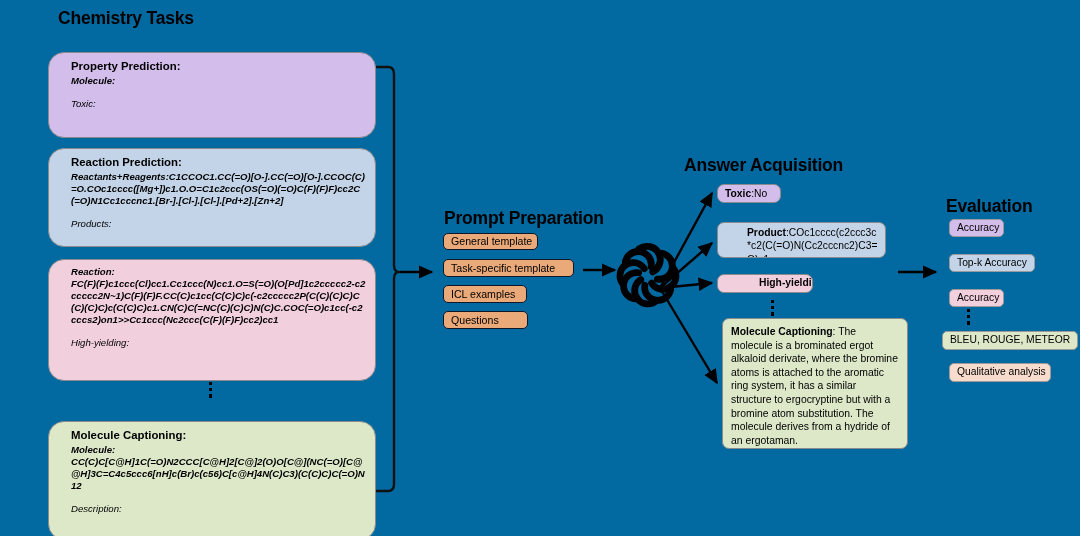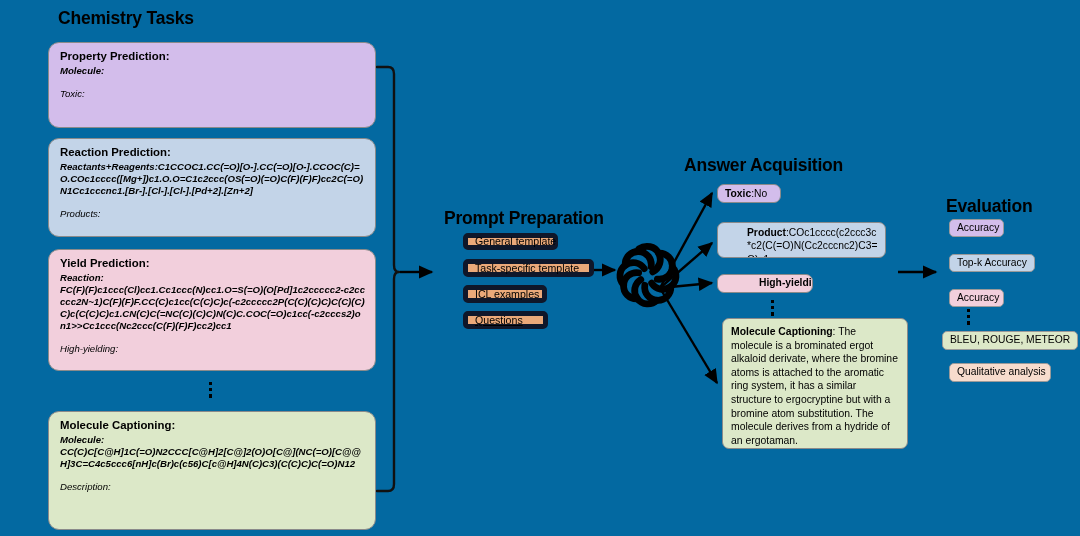--- a/index.html
+++ b/index.html
@@ -37,24 +37,25 @@
   #heading-chemistry { left: 58px;  top: 8px;   font-size: 17.5px; }
   #heading-prompt    { left: 444px; top: 208px; font-size: 17.5px; }
   #heading-answer    { left: 684px; top: 155px; font-size: 17.5px; }
   #heading-eval      { left: 946px; top: 196px; font-size: 17.5px; }
 
   
   .task-card {
     position: absolute;
     box-sizing: border-box;
     border: 1.1px solid #8a8a8a;
-    border-radius: 11px;
-    padding: 6px 9px 7px 11px;
+    border-radius: 16px;
+    padding: 6px 9px 7px 22px;
     color: #000000;
     overflow: hidden;
+    margin-top: 10px;
   }
   .task-title {
     font-size: 11.4px;
     font-weight: bold;
     line-height: 15px;
     margin-bottom: 1px;
   }
   .task-body {
     font-size: 9.6px;
     font-style: italic;
@@ -92,36 +93,35 @@
     border-radius: 0;
   }
   #dots-tasks  { left: 209px; top: 382px; }
   #dots-answer { left: 771px; top: 300px; }
   #dots-eval   { left: 967px; top: 309px; }
 
   
   .pill {
     position: absolute;
     box-sizing: border-box;
-    border: 5px solid #0f172a;
+    border: 1px solid #0f172a;
     border-radius: 5px;
     background: #eaa979;
     color: #000;
     font-size: 10.6px;
     line-height: 1;
     display: flex;
     align-items: center;
     padding: 0 7px;
     white-space: nowrap;
-    margin-left: 20px;
   }
   #pill-general  { left: 443px; top: 233px; height: 17px; width: 95px; }
   #pill-task     { left: 443px; top: 259px; height: 18px; width: 131px; }
   #pill-icl      { left: 443px; top: 285px; height: 18px; width: 84px; }
-  #pill-question { left: 443px; top: 311px; height: 18px; width: 85px; text-decoration: underline; }
+  #pill-question { left: 443px; top: 311px; height: 18px; width: 85px; }
 
   
   .ans-box {
     position: absolute;
     box-sizing: border-box;
     border: 1px solid #8a8a8a;
     border-radius: 7px;
     color: #000;
     font-size: 10.3px;
     line-height: 13.4px;
@@ -220,21 +220,20 @@
 
   <div class="task-card" id="card-reaction">
     <div class="task-title">Reaction Prediction:</div>
     <div class="task-body">
       <span>Reactants+Reagents:C1CCOC1.CC(=O)[O-].CC(=O)[O-].CCOC(C)=O.COc1cccc([Mg+])c1.O.O=C1c2ccc(OS(=O)(=O)C(F)(F)F)cc2C(=O)N1Cc1cccnc1.[Br-].[Cl-].[Cl-].[Pd+2].[Zn+2]</span>
     </div>
     <div class="task-tail">Products:</div>
   </div>
 
   <div class="task-card" id="card-yield">
-    <div class="task-title">Yield Prediction:</div>
     <div class="task-body">
       <span class="lbl">Reaction:</span>
       <span>FC(F)(F)c1ccc(Cl)cc1.Cc1ccc(N)cc1.O=S(=O)(O[Pd]1c2ccccc2-c2ccccc2N~1)C(F)(F)F.CC(C)c1cc(C(C)C)c(-c2ccccc2P(C(C)(C)C)C(C)(C)C)c(C(C)C)c1.CN(C)C(=NC(C)(C)C)N(C)C.COC(=O)c1cc(-c2cccs2)on1&gt;&gt;Cc1ccc(Nc2ccc(C(F)(F)F)cc2)cc1</span>
     </div>
     <div class="task-tail">High-yielding:</div>
   </div>
 
   <div class="vdots" id="dots-tasks">
     <i></i>
       <i></i>

